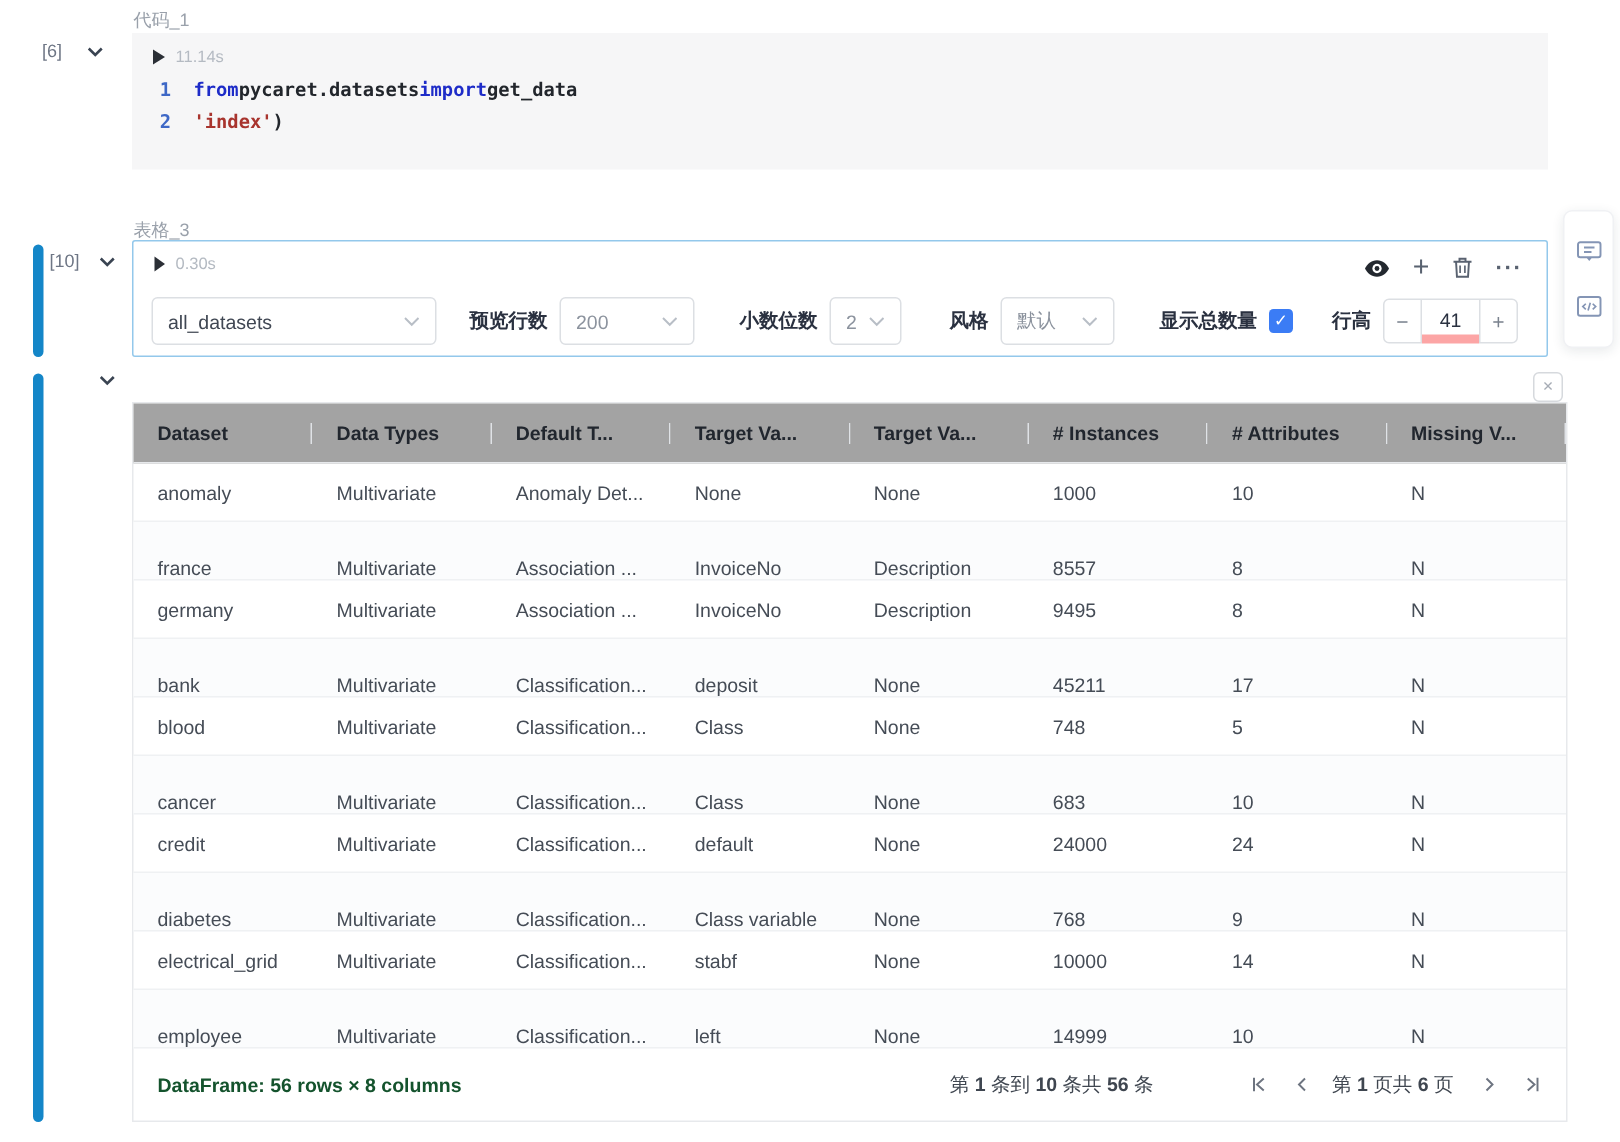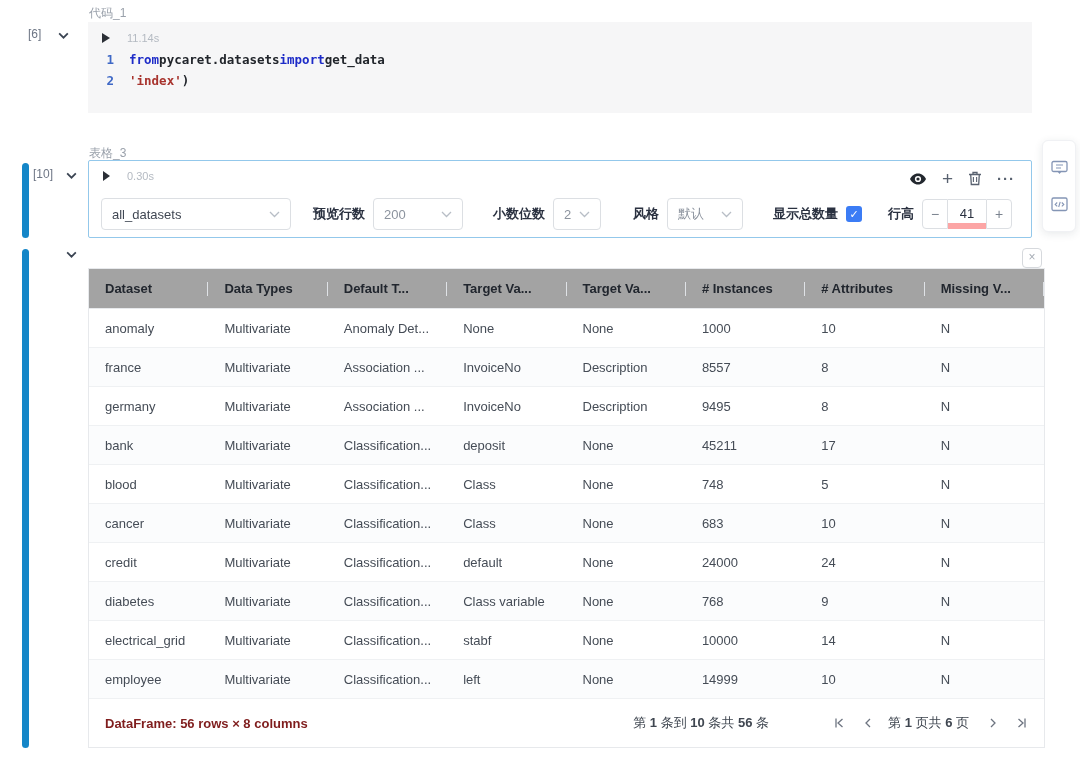--- a/index.html
+++ b/index.html
@@ -8,21 +8,21 @@
   .page { position:relative; width:1080px; height:564px; background:#fff; }
 
   
   .cell-label { position:absolute; left:89px; font-size:12px; color:#9aa1ab; }
   .exec { position:absolute; font-size:12px; color:#6e7685; }
   .chev { position:absolute; width:14px; height:14px; cursor:pointer; }
   .focus-bar { position:absolute; left:22px; width:7px; background:#1486c8; border-radius:4px; }
 
   
   .code-block { position:absolute; left:88px; top:22px; width:944px; height:91px; background:#f6f6f7; }
-  .run-row { display:flex; align-items:center; gap:17px; padding:10px 0 5px 14px; }
+  .run-row { display:flex; align-items:center; gap:7px; padding:10px 0 5px 14px; }
   .play { width:0; height:0; border-left:8px solid #2b2f36; border-top:5px solid transparent; border-bottom:5px solid transparent; cursor:pointer; }
   .play.small { border-left-width:7px; }
   .runtime { font-size:11px; color:#b4bac2; }
   .code-lines { padding-left:10px; }
   .code-line { display:flex; font-family:"DejaVu Sans Mono", monospace; font-size:12.5px; font-weight:600; line-height:21px; }
   .ln { width:16px; text-align:right; margin-right:15px; color:#3e68c6; }
   .tk-kw { color:#1e2cc8; }
   .tk-pl { color:#22262c; }
   .tk-st { color:#a8342e; }
 
@@ -60,24 +60,24 @@
   .close-btn { position:absolute; left:1022px; top:248px; width:20px; height:20px;
                border:1px solid #d6d9dd; border-radius:4px; background:#fff; color:#a6acb5;
                font-size:12px; line-height:17px; text-align:center; cursor:pointer; }
   .grid { position:absolute; left:88px; top:268px; width:957px; height:480px;
           border:1px solid #e7e9ec; background:#fff; display:flex; flex-direction:column; }
   .grid-header { display:flex; height:40px; background:#a3a3a3; border-bottom:1px solid #e7e9ec; align-items:center; }
   .gh-cell { flex:1; padding-left:16px; font-size:13px; font-weight:bold; color:#21262e;
              position:relative; height:100%; display:flex; align-items:center; overflow:hidden; white-space:nowrap; }
   .gh-cell::after { content:""; position:absolute; right:0; top:13px; height:14px; width:1px; background:#dfe2e6; }
   .grid-row { display:flex; height:39px; border-bottom:1px solid #eff1f3; align-items:center; }
-  .grid-row.alt { background:#fbfcfd; }
+  .grid-row.alt { background:#fbfcfd;align-items:flex-end; }
   .gr-cell { flex:1; padding-left:16px; font-size:13px; color:#454c56; white-space:nowrap; overflow:hidden; }
   .grid-footer { flex:1; display:flex; align-items:center; justify-content:space-between; padding:0 16px; }
-  .summary { font-size:13px; font-weight:bold; color:#7f1d1d; }
+  .summary { font-size:13px; font-weight:bold; color:#14532d; }
   .pager { display:flex; align-items:center; font-size:13px; color:#3f4650; }
   .range { margin-right:46px; }
   .num { font-weight:bold; }
   .pg-btn { margin-left:18px; cursor:pointer; display:flex; align-items:center; }
   .page-text { margin-left:16px; margin-right:2px; }
 </style>
 </head>
 <body>
 
 <div class="page">

